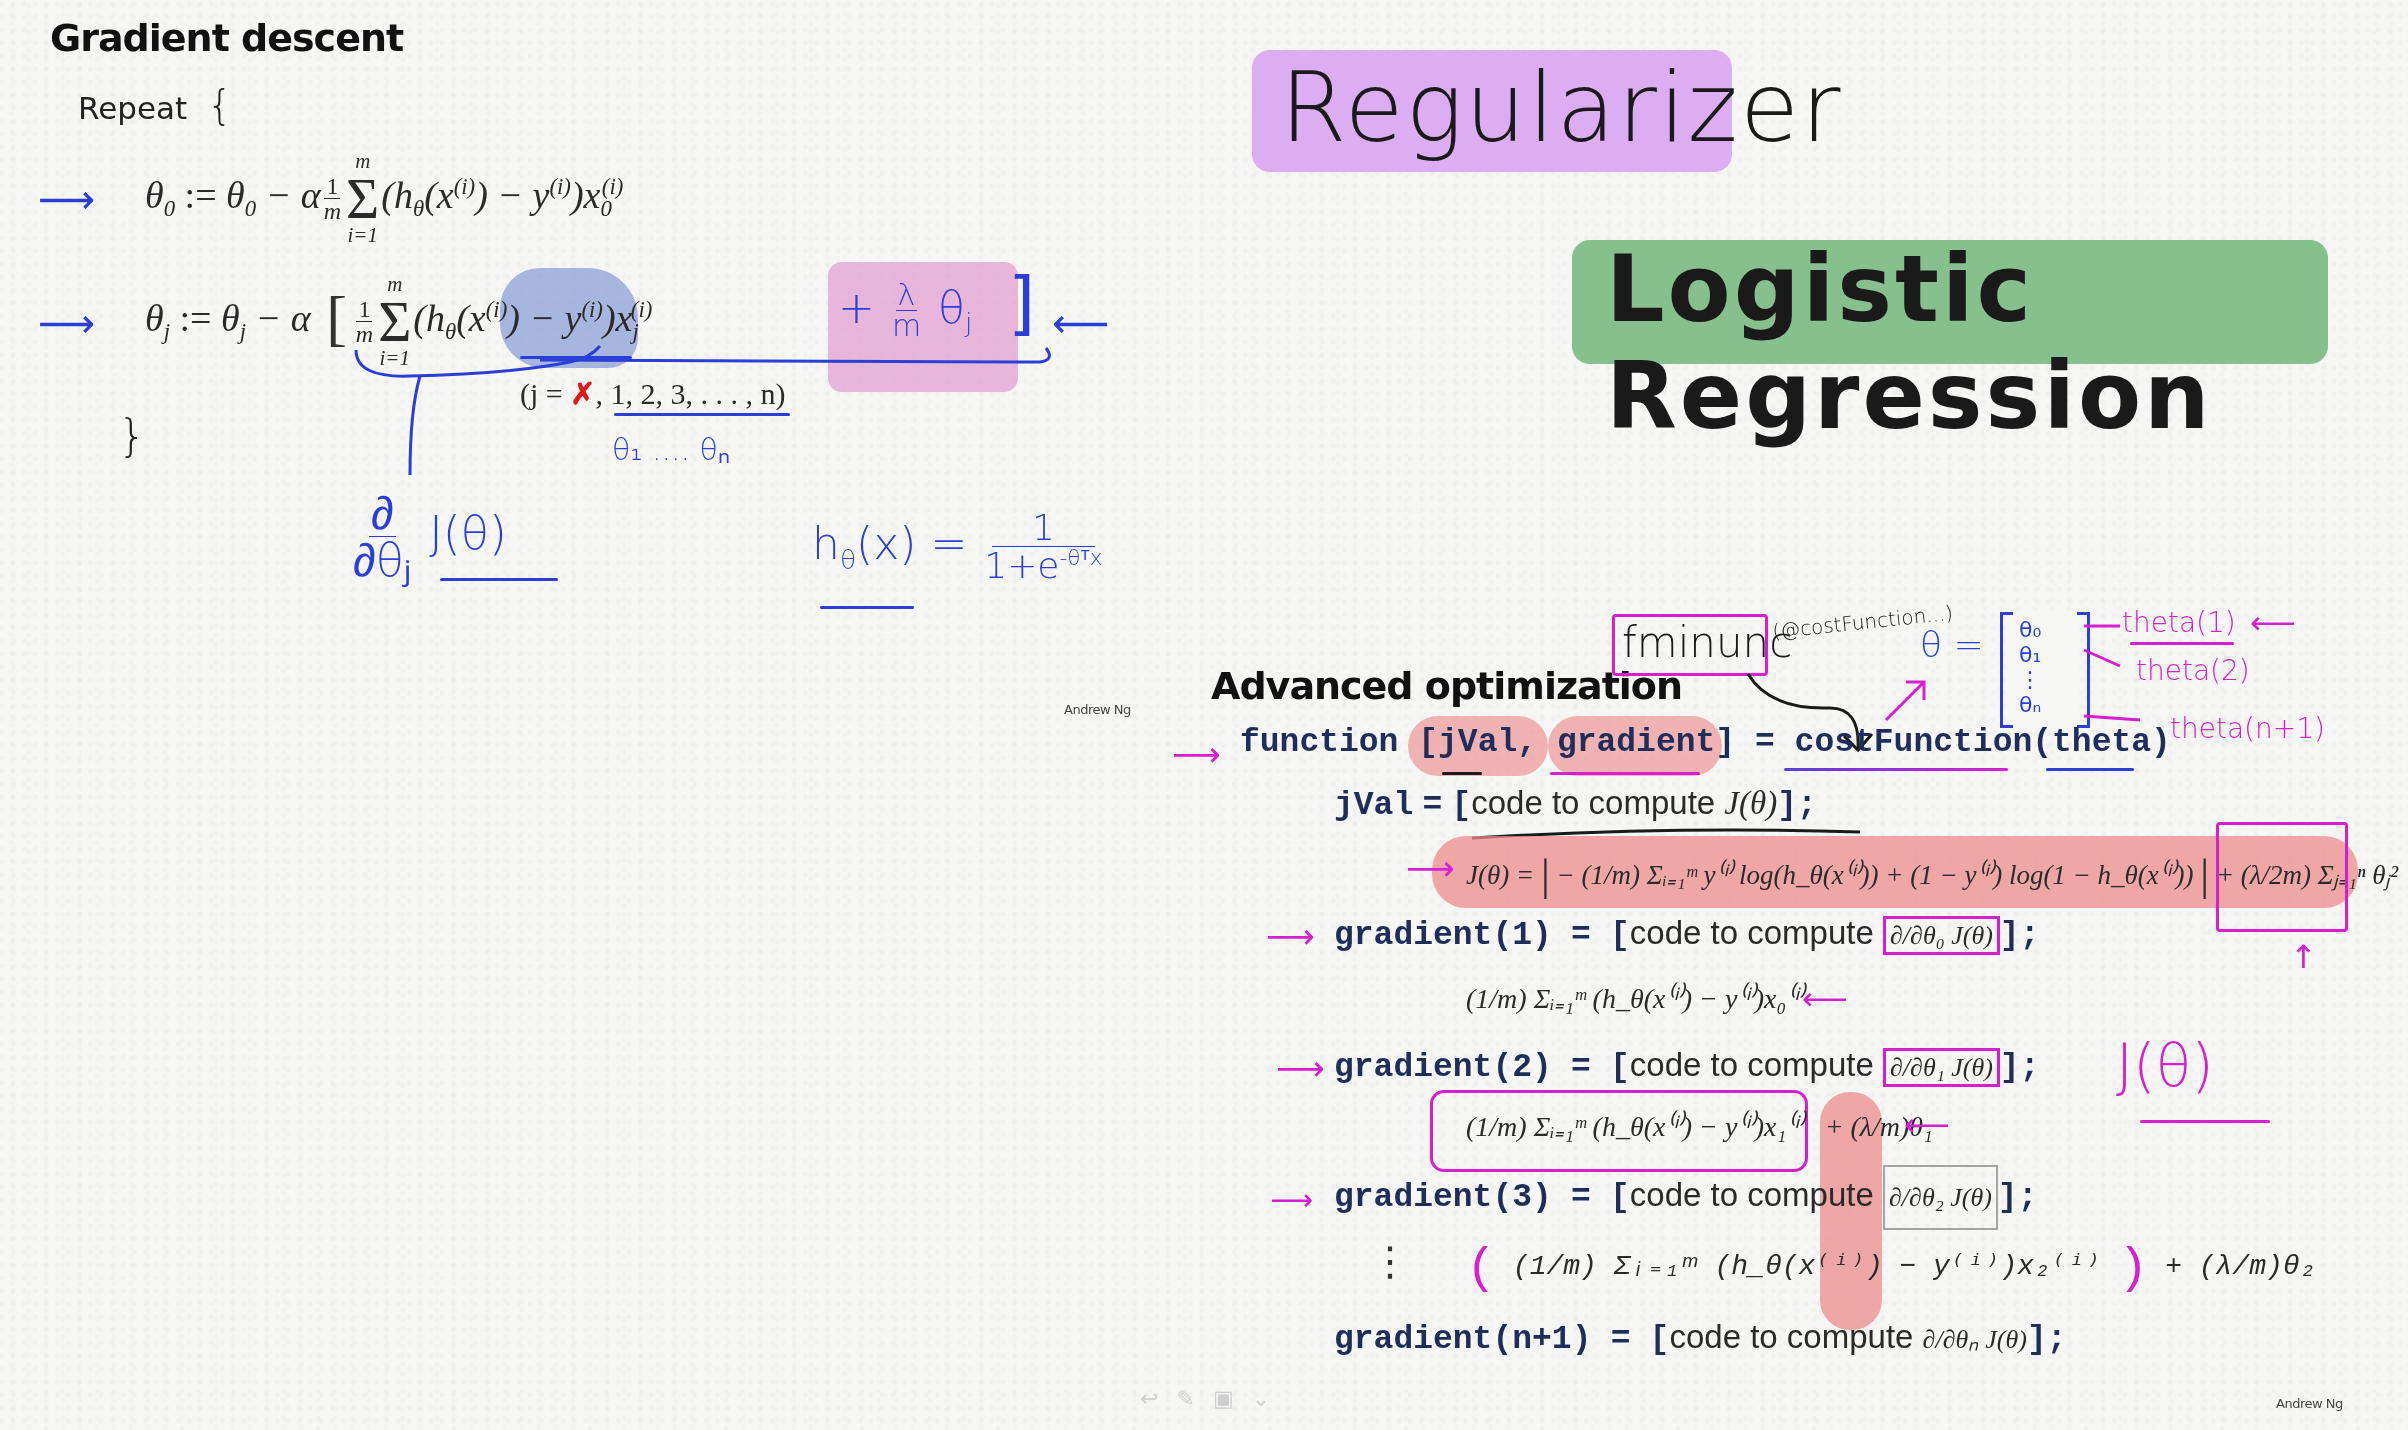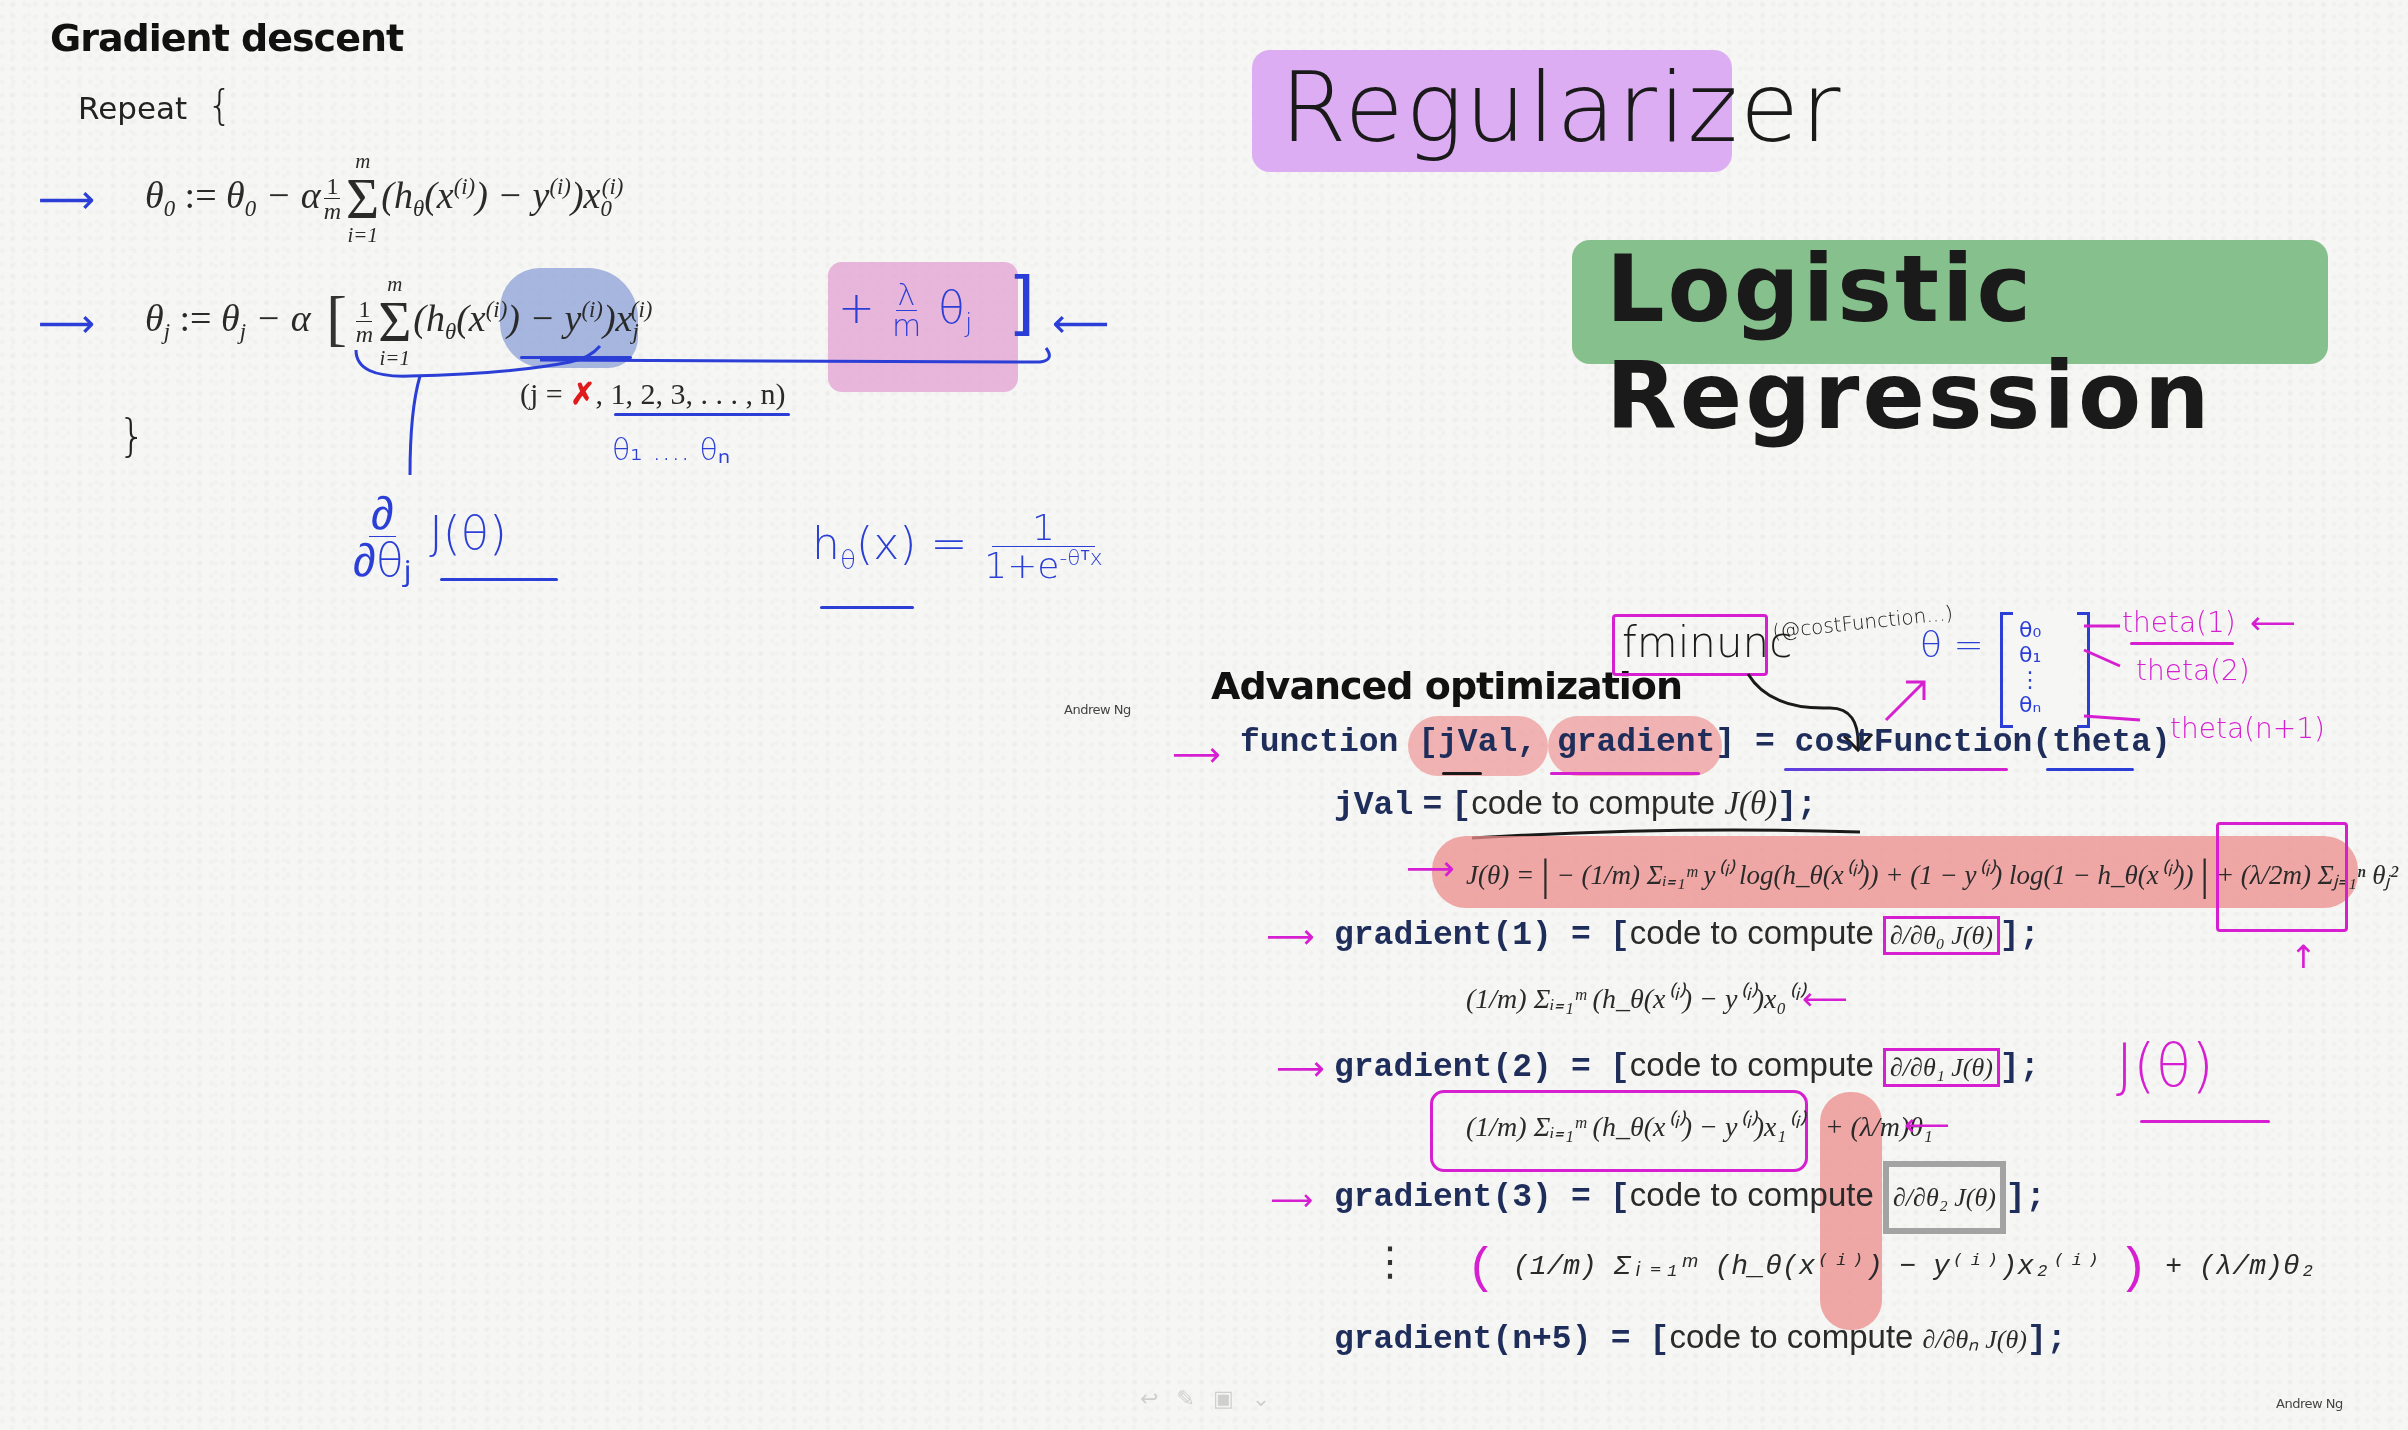--- a/index.html
+++ b/index.html
@@ -228,32 +228,32 @@
 <div class="abs ink-pink" style="left:1904px; top:1106px; font-size:32px;">⟵</div>
 
 <div class="abs ink-pink hand" style="left:2116px; top:1032px; font-size:58px;">J(θ)</div>
 <div class="underline-pink" style="left:2140px; top:1120px; width:130px;"></div>
 
 <div class="abs ink-pink" style="left:1270px; top:1182px; font-size:30px;">⟶</div>
 <div class="abs" style="left:1334px; top:1176px; font-size:33px; white-space:nowrap;">
   <span class="code">gradient(3)</span>
   <span class="code" style="margin:0 10px;">=</span>
   <span class="code">[</span><span class="plain">code to compute</span>
-  <span class="math" style="font-size:26px; border:6px solid #a3a3a3; padding:16px 4px;">∂/∂θ₂ J(θ)</span><span class="code">];</span>
+  <span class="math" style="font-size:26px; border:2px solid #a3a3a3; padding:16px 4px;">∂/∂θ₂ J(θ)</span><span class="code">];</span>
 </div>
 <div class="abs" style="left:1370px; top:1238px; font-size:40px; color:#333;">⋮</div>
 <div class="abs math" style="left:1466px; top:1240px; font-size:28px;font-family:Liberation Mono, monospace;">
   <span style="color:#d61fd0; font-style:normal; font-size:50px; vertical-align:-8px;">(</span>
   <span>(1/m) Σᵢ₌₁ᵐ (h_θ(x⁽ⁱ⁾) − y⁽ⁱ⁾)x₂⁽ⁱ⁾</span>
   <span style="color:#d61fd0; font-style:normal; font-size:50px; vertical-align:-8px;">)</span>
   <span>+ (λ/m)θ₂</span>
 </div>
 
 <div class="abs" style="left:1334px; top:1318px; font-size:33px; white-space:nowrap;">
-  <span class="code">gradient(n+5)</span>
+  <span class="code">gradient(n+1)</span>
   <span class="code" style="margin:0 10px;">=</span>
   <span class="code">[</span><span class="plain">code to compute</span>
   <span class="math" style="font-size:26px;">∂/∂θₙ J(θ)</span><span class="code">];</span>
 </div>
 
 <div class="abs credit" style="left:2276px; top:1396px;">Andrew Ng</div>
 
 <div class="toolbar-ghost" style="left:1140px; top:1386px;">
   <span>↩</span>
   <span>✎</span>

